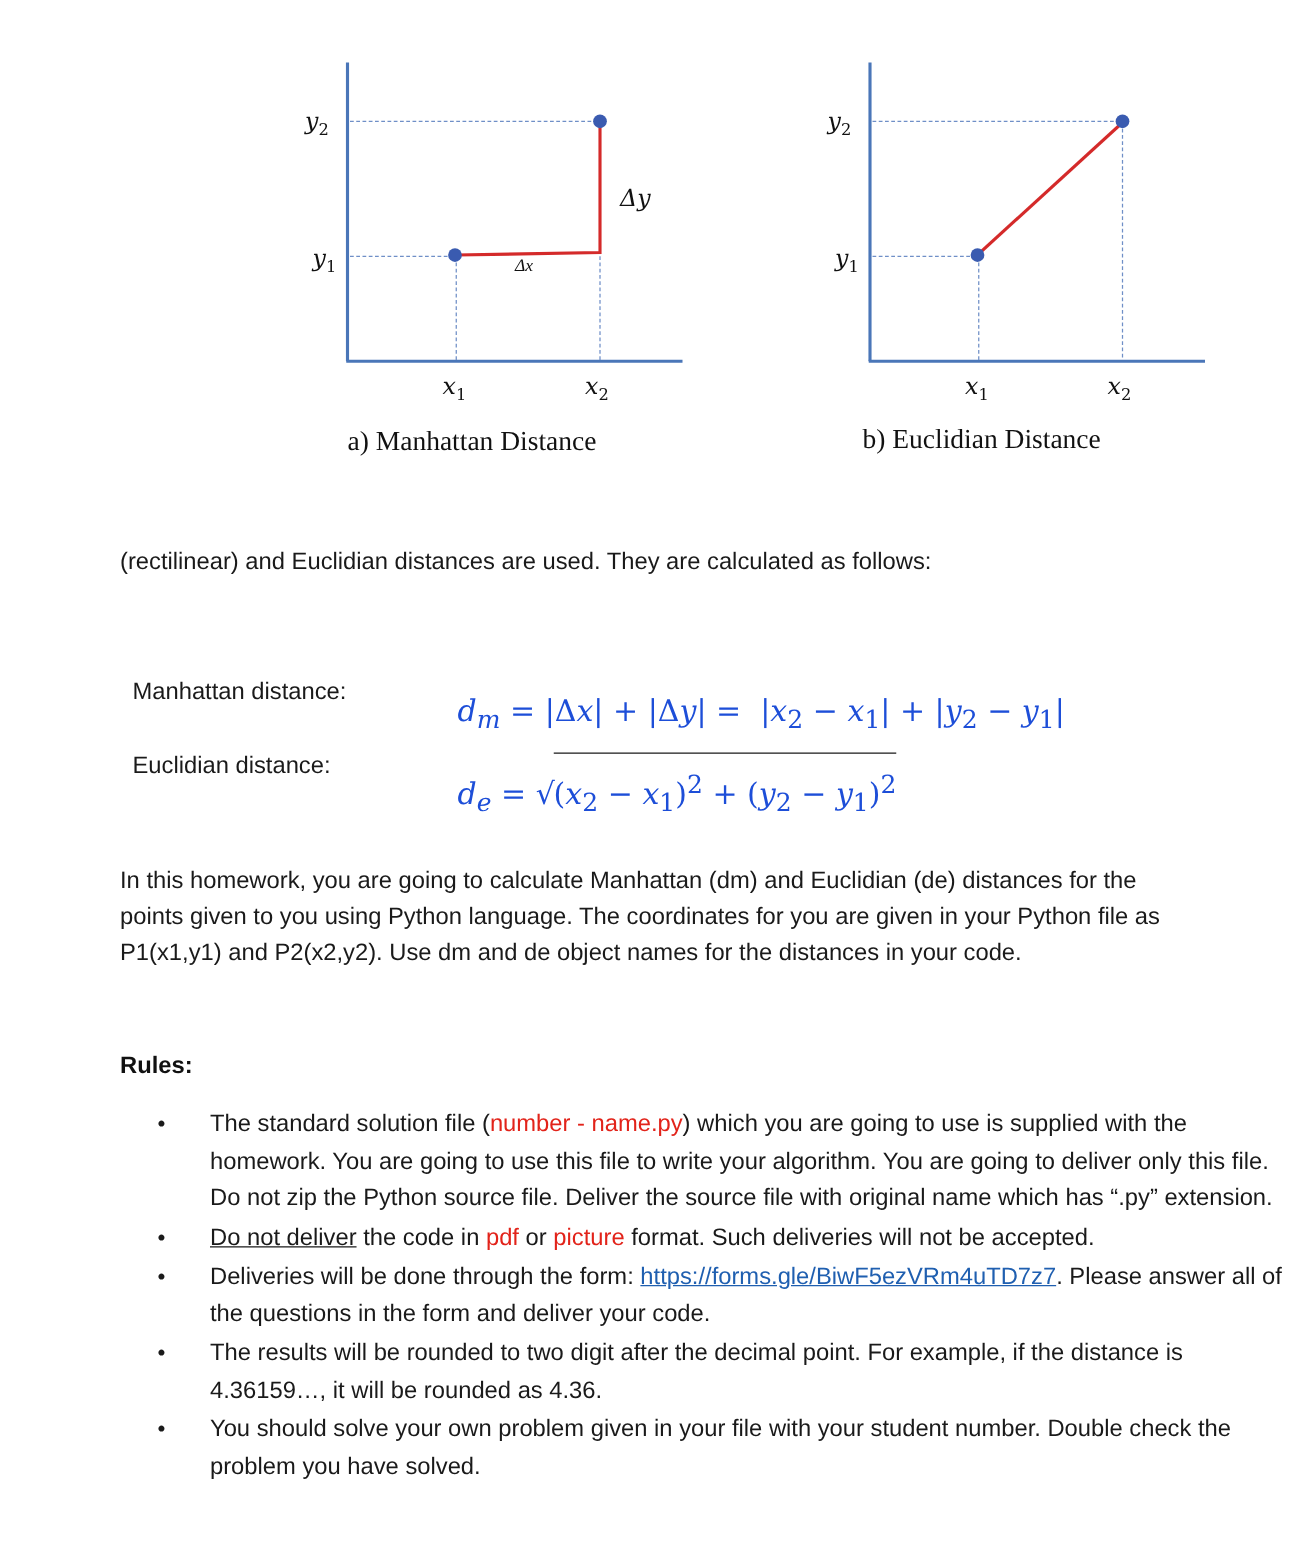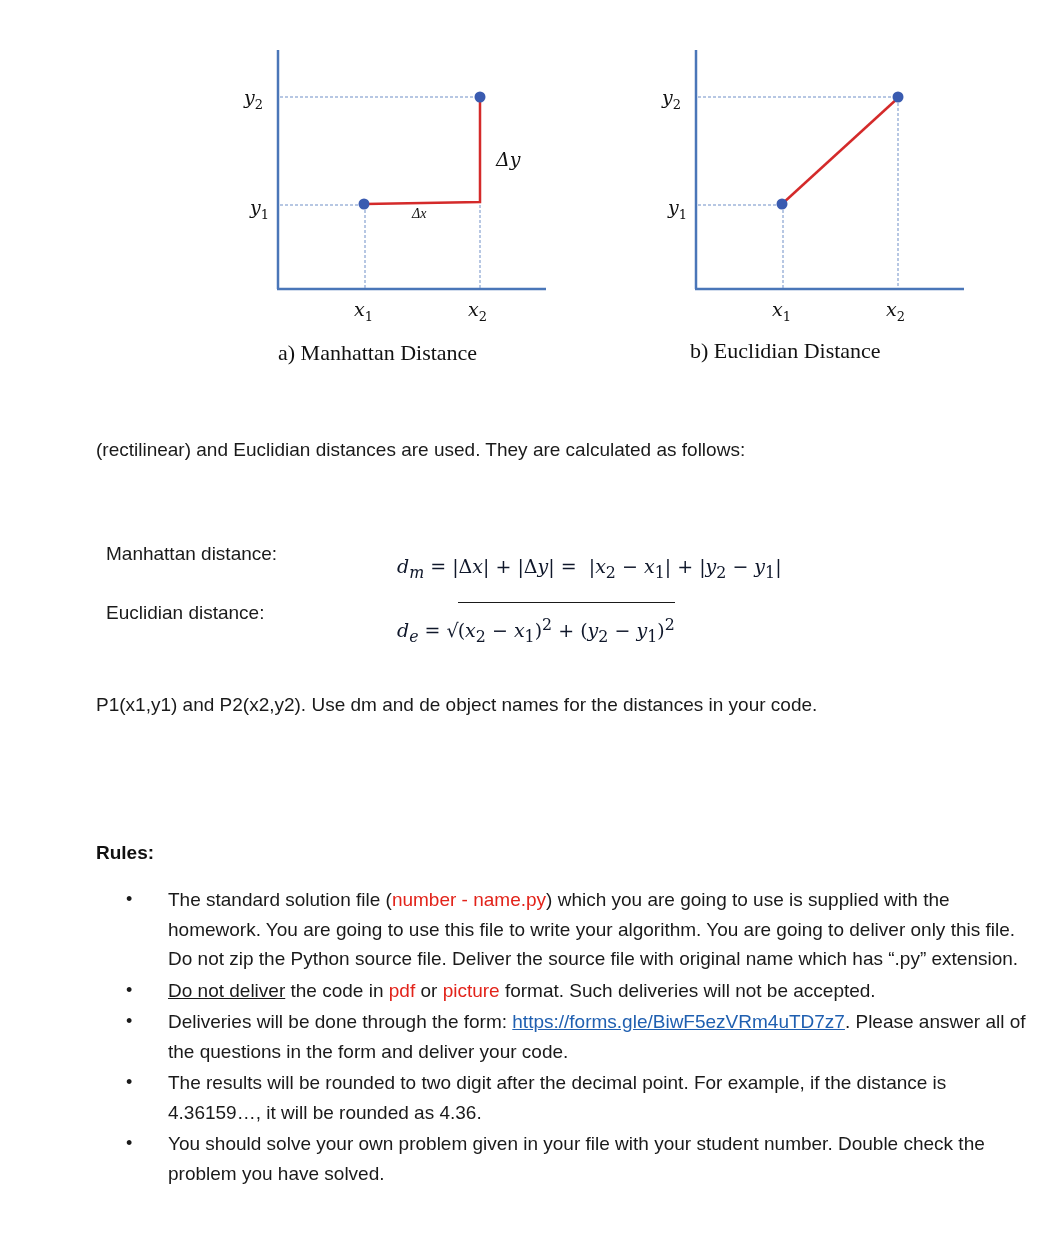--- a/index.html
+++ b/index.html
@@ -3,21 +3,21 @@
 <meta charset="utf-8">
 <style>
   html, body { margin: 0; padding: 0; background: #ffffff; }
   body { width: 1047px; height: 1240px; position: relative; overflow: hidden;
          font-family: "Liberation Sans", sans-serif; color: #111; }
   .figure { position: absolute; top: 0; left: 0; width: 1047px; height: 380px; margin-left: 40px; }
   .math { font-family: "DejaVu Serif", serif; font-style: italic; }
   .caption { position: absolute; font-family: "Liberation Serif", serif; font-size: 22px; color: #111; }
   .para { position: absolute; left: 96px; font-size: 19px; line-height: 29px; color: #1a1a1a; }
   .formula-label { position: absolute; left: 106px; font-size: 19px; color: #1a1a1a; }
-  .formula { position: absolute; left: 397px; font-family: "DejaVu Serif", serif; font-size: 19px; color: #0f172a; }
+  .formula { position: absolute; left: 366px; font-family: "DejaVu Serif", serif; font-size: 24px; color: #1d4ed8; }
   .formula i { font-style: italic; }
   .rules-title { position: absolute; left: 96px; top: 842px; font-size: 19px; font-weight: bold; }
   ul.rules { position: absolute; left: 96px; top: 885px; width: 930px; margin: 0; padding: 0; list-style: none; }
   ul.rules li { position: relative; padding-left: 72px; font-size: 19px; line-height: 29.5px; color: #1a1a1a; margin-bottom: 2px; }
   ul.rules li .bullet { position: absolute; left: 30px; top: 0; font-size: 18px; }
   .red { color: #e2231a; }
   .link { color: #1f5fb0; text-decoration: underline; }
   .u { text-decoration: underline; margin-top: 20px; }
   .sqrt { display: inline-block; border-top: 1.5px solid #1a1a1a; padding-top: 12px; margin-left: -1px; }
 </style>
@@ -76,20 +76,22 @@
 <div class="formula-label" style="top:543px;">Manhattan distance:</div>
 <div class="formula" style="top:555px;">
   <i>d</i><sub><i>m</i></sub> = |Δ<i>x</i>| + |Δ<i>y</i>| =&nbsp; |<i>x</i><sub>2</sub> − <i>x</i><sub>1</sub>| + |<i>y</i><sub>2</sub> − <i>y</i><sub>1</sub>|
 </div>
 <div class="formula-label" style="top:602px;">Euclidian distance:</div>
 <div class="formula" style="top:602px;">
   <i>d</i><sub><i>e</i></sub> = √<span class="sqrt">(<i>x</i><sub>2</sub> − <i>x</i><sub>1</sub>)<sup>2</sup> + (<i>y</i><sub>2</sub> − <i>y</i><sub>1</sub>)<sup>2</sup></span>
 </div>
 
 <div class="para" style="top:690px;">
+  <div>In this homework, you are going to calculate Manhattan (dm) and Euclidian (de) distances for the</div>
+  <div>points given to you using Python language. The coordinates for you are given in your Python file as</div>
   <div>P1(x1,y1) and P2(x2,y2). Use dm and de object names for the distances in your code.</div>
 </div>
 
 <div class="rules-title">Rules:</div>
 <ul class="rules">
   <li>
     <span class="bullet">•</span>
     <span>The standard solution file (</span><span class="red">number - name.py</span><span>) which you are going to use is supplied with the homework. You are going to use this file to write your algorithm. You are going to deliver only this file. Do not zip the Python source file. Deliver the source file with original name which has “.py” extension.</span>
   </li>
   <li>

